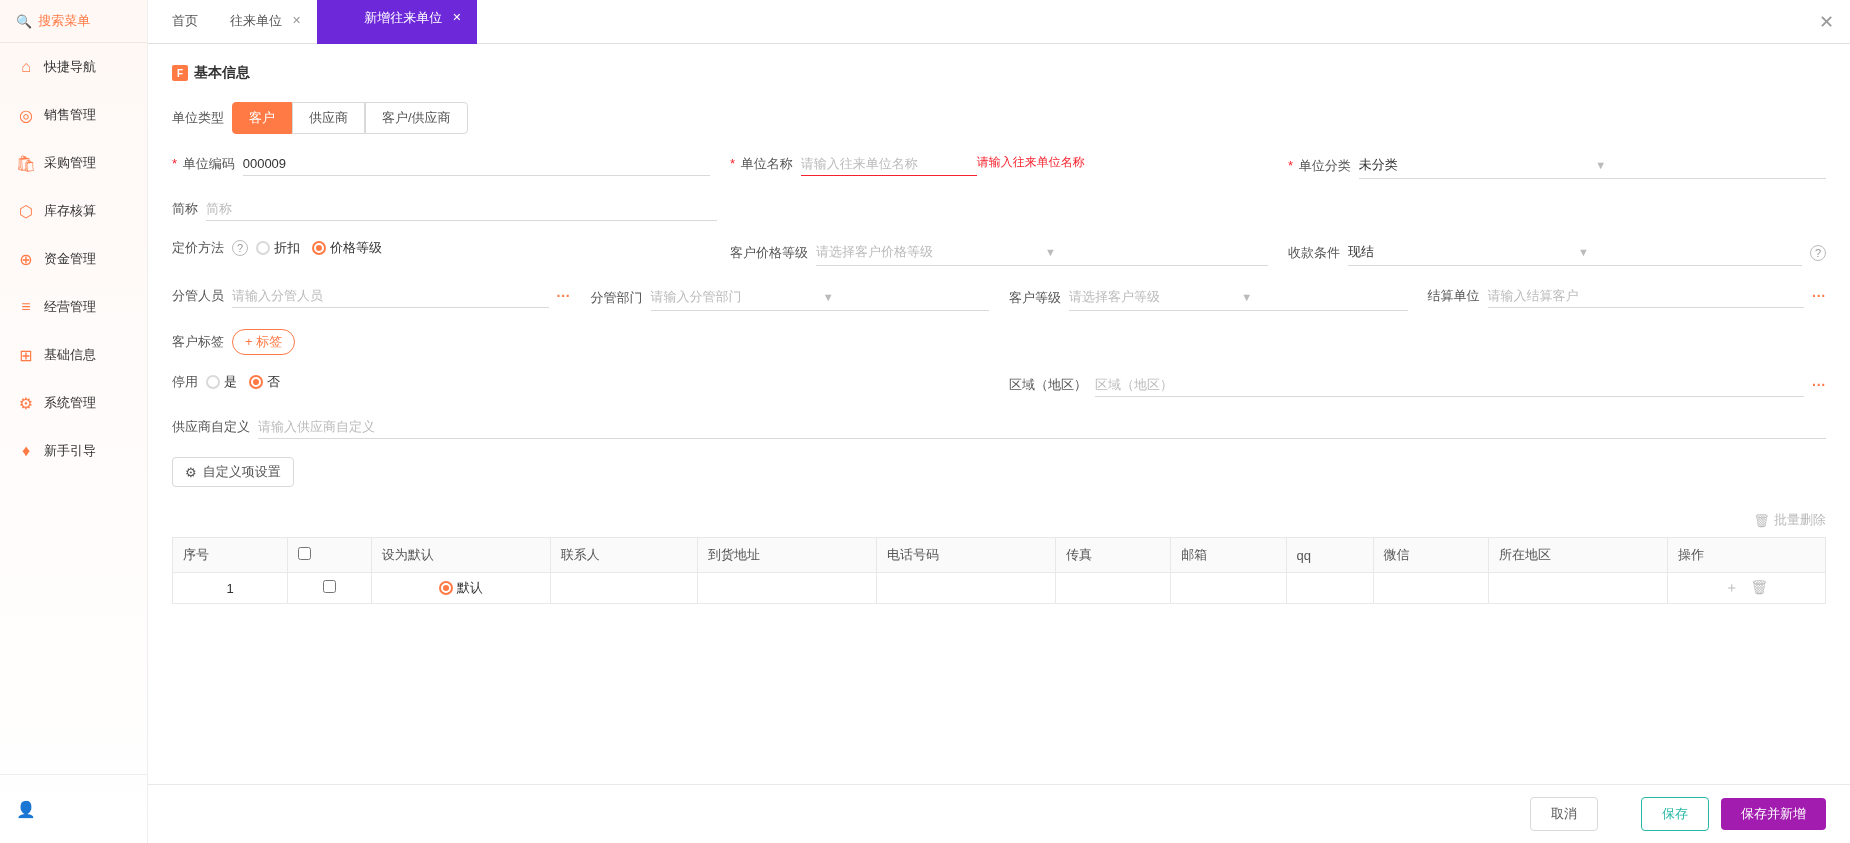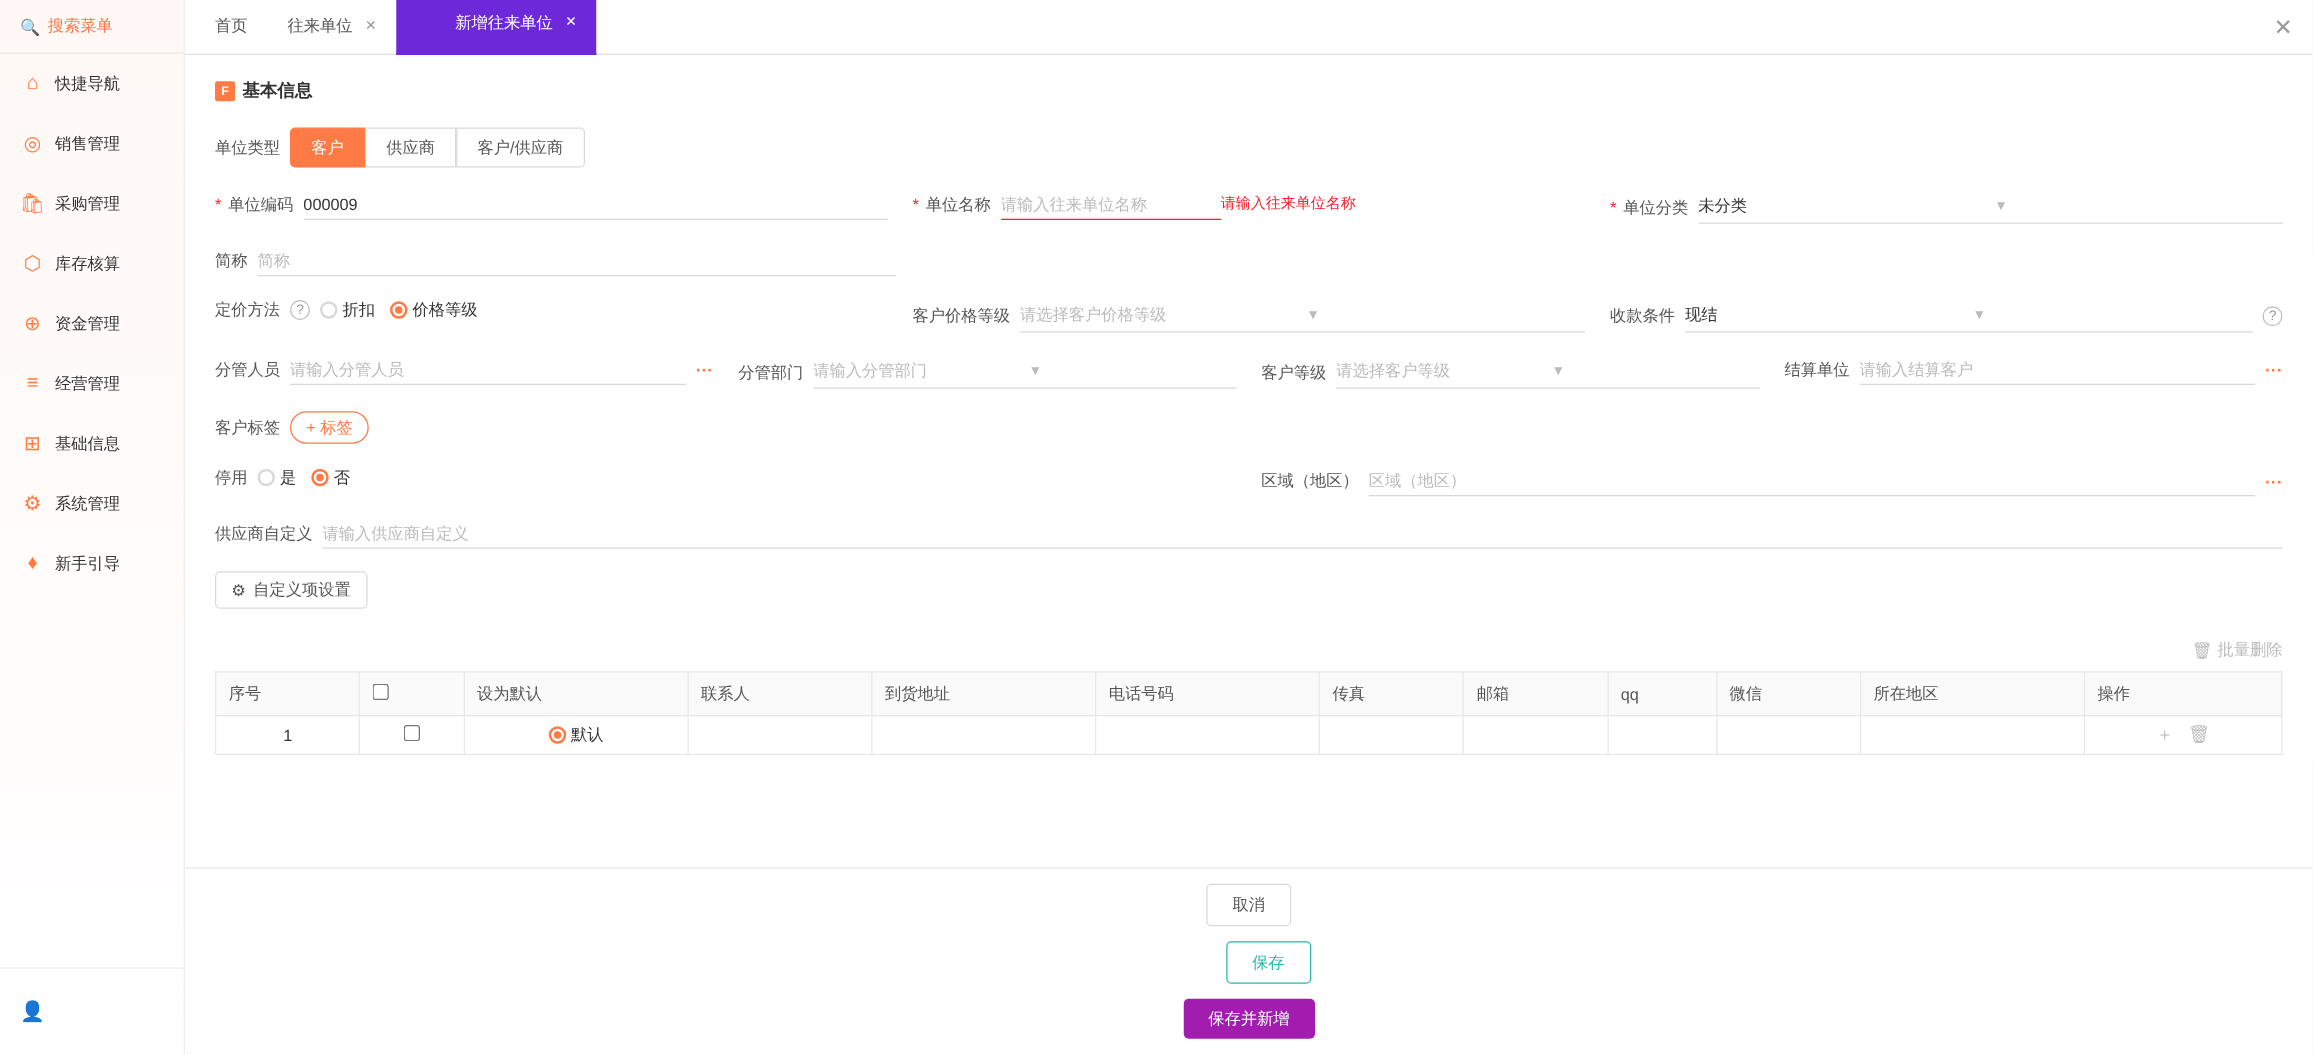--- a/index.html
+++ b/index.html
@@ -326,28 +326,27 @@
     .data-table td {
       border: 1px solid #e8e8e8;
       padding: 6px 10px;
       color: #333;
     }
     .data-table td.center { text-align: center; }
 
     
     .action-bar {
       display: flex;
-      justify-content: flex-start;
+      justify-content: flex-end;
       align-items: center;
       padding: 12px 24px;
       background: #fff;
       border-top: 1px solid #e8e8e8;
       gap: 12px;
       flex-shrink: 0;
-      flex-direction: column;
     }
     .btn-cancel {
       padding: 7px 20px;
       border: 1px solid #d9d9d9;
       border-radius: 4px;
       background: #fff;
       color: #555;
       cursor: pointer;
       font-size: 13px;
     }

